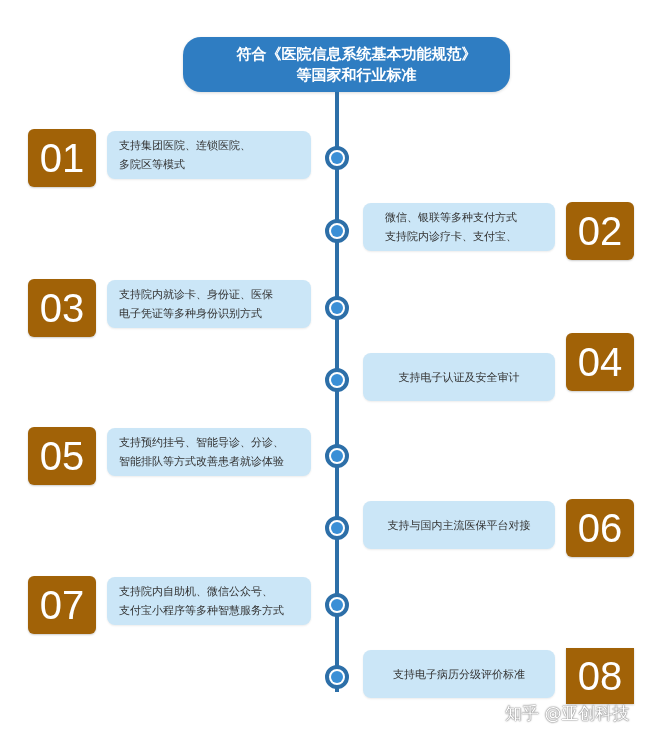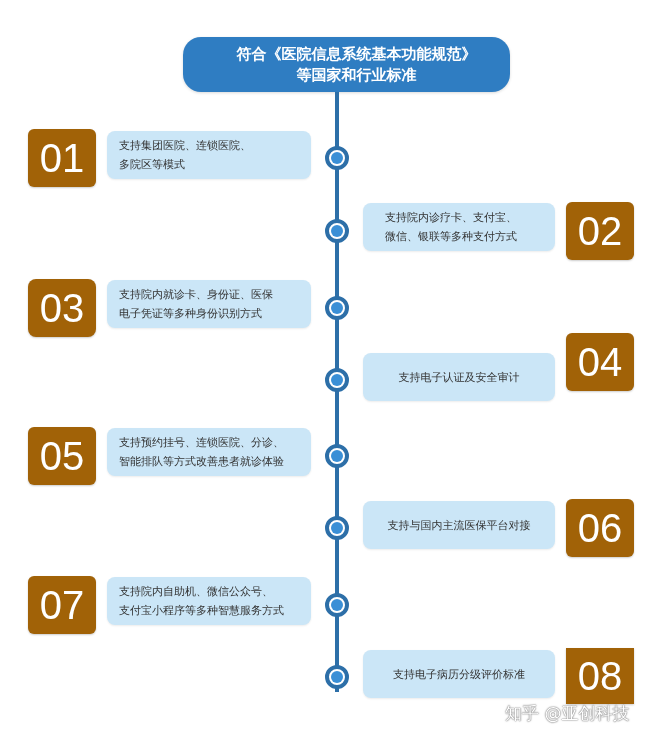--- a/index.html
+++ b/index.html
@@ -68,51 +68,51 @@
 <div class="text-box left" style="top:131px;">
   <div>支持集团医院、连锁医院、</div>
   <div>多院区等模式</div>
 </div>
 <div class="node" style="left:325px; top:146px;">
     <div class="ring"></div>
     <div class="dot"></div>
   </div>
 
 <div class="text-box right" style="top:203px;">
+  <div>微信、银联等多种支付方式</div>
   <div>支持院内诊疗卡、支付宝、</div>
-  <div>微信、银联等多种支付方式</div>
 </div>
 <div class="num-box right" style="top:202px;">02</div>
 <div class="node" style="left:325px; top:219px;">
     <div class="ring"></div>
     <div class="dot"></div>
   </div>
 
-<div class="num-box left" style="top:279px;border-radius:8px;">03</div>
+<div class="num-box left" style="top:279px;">03</div>
 <div class="text-box left" style="top:280px;">
   <div>支持院内就诊卡、身份证、医保</div>
   <div>电子凭证等多种身份识别方式</div>
 </div>
 <div class="node" style="left:325px; top:296px;">
     <div class="ring"></div>
     <div class="dot"></div>
   </div>
 
 <div class="text-box right center" style="top:353px;">
   <div>支持电子认证及安全审计</div>
 </div>
 <div class="num-box right" style="top:333px;">04</div>
 <div class="node" style="left:325px; top:368px;">
     <div class="ring"></div>
     <div class="dot"></div>
   </div>
 
 <div class="num-box left" style="top:427px;">05</div>
 <div class="text-box left" style="top:428px;">
-  <div>支持预约挂号、连锁医院、分诊、</div>
+  <div>支持预约挂号、智能导诊、分诊、</div>
   <div>智能排队等方式改善患者就诊体验</div>
 </div>
 <div class="node" style="left:325px; top:444px;">
     <div class="ring"></div>
     <div class="dot"></div>
   </div>
 
 <div class="text-box right center" style="top:501px;">
   <div>支持与国内主流医保平台对接</div>
 </div>

